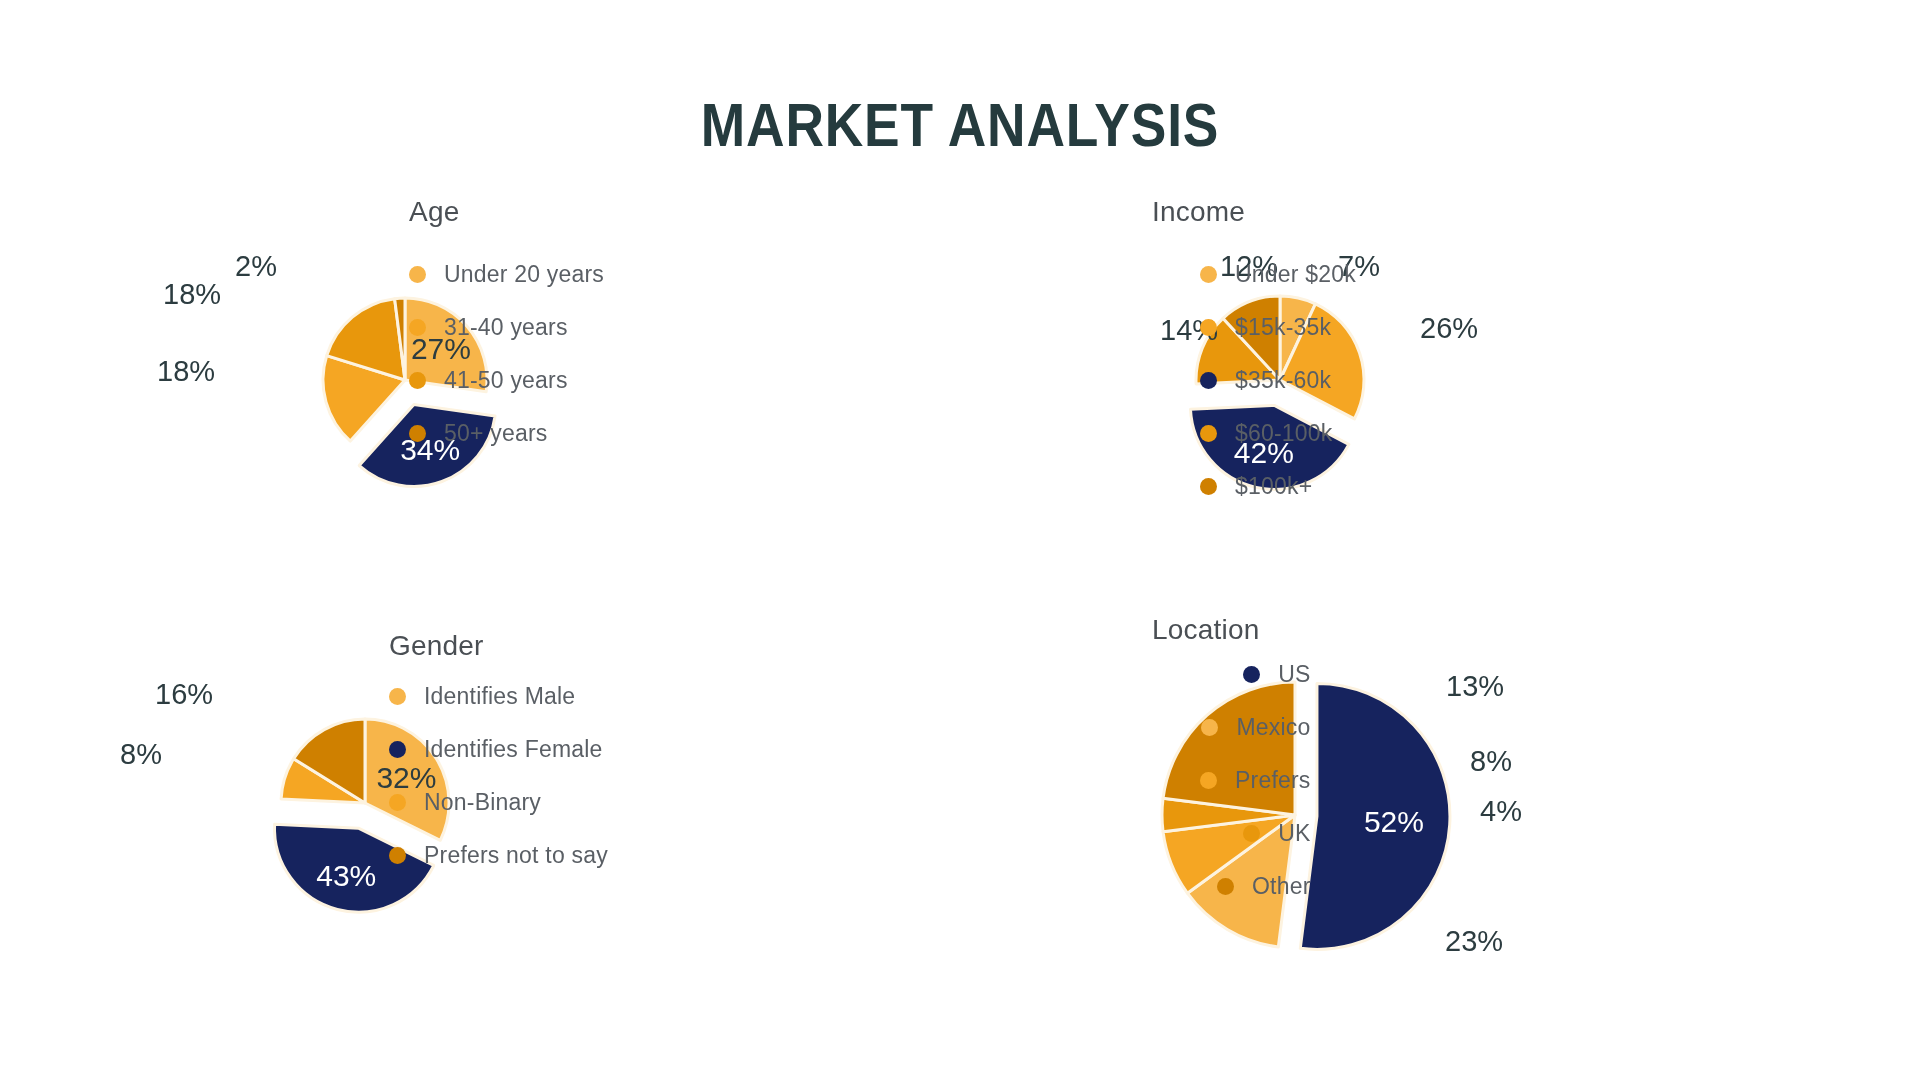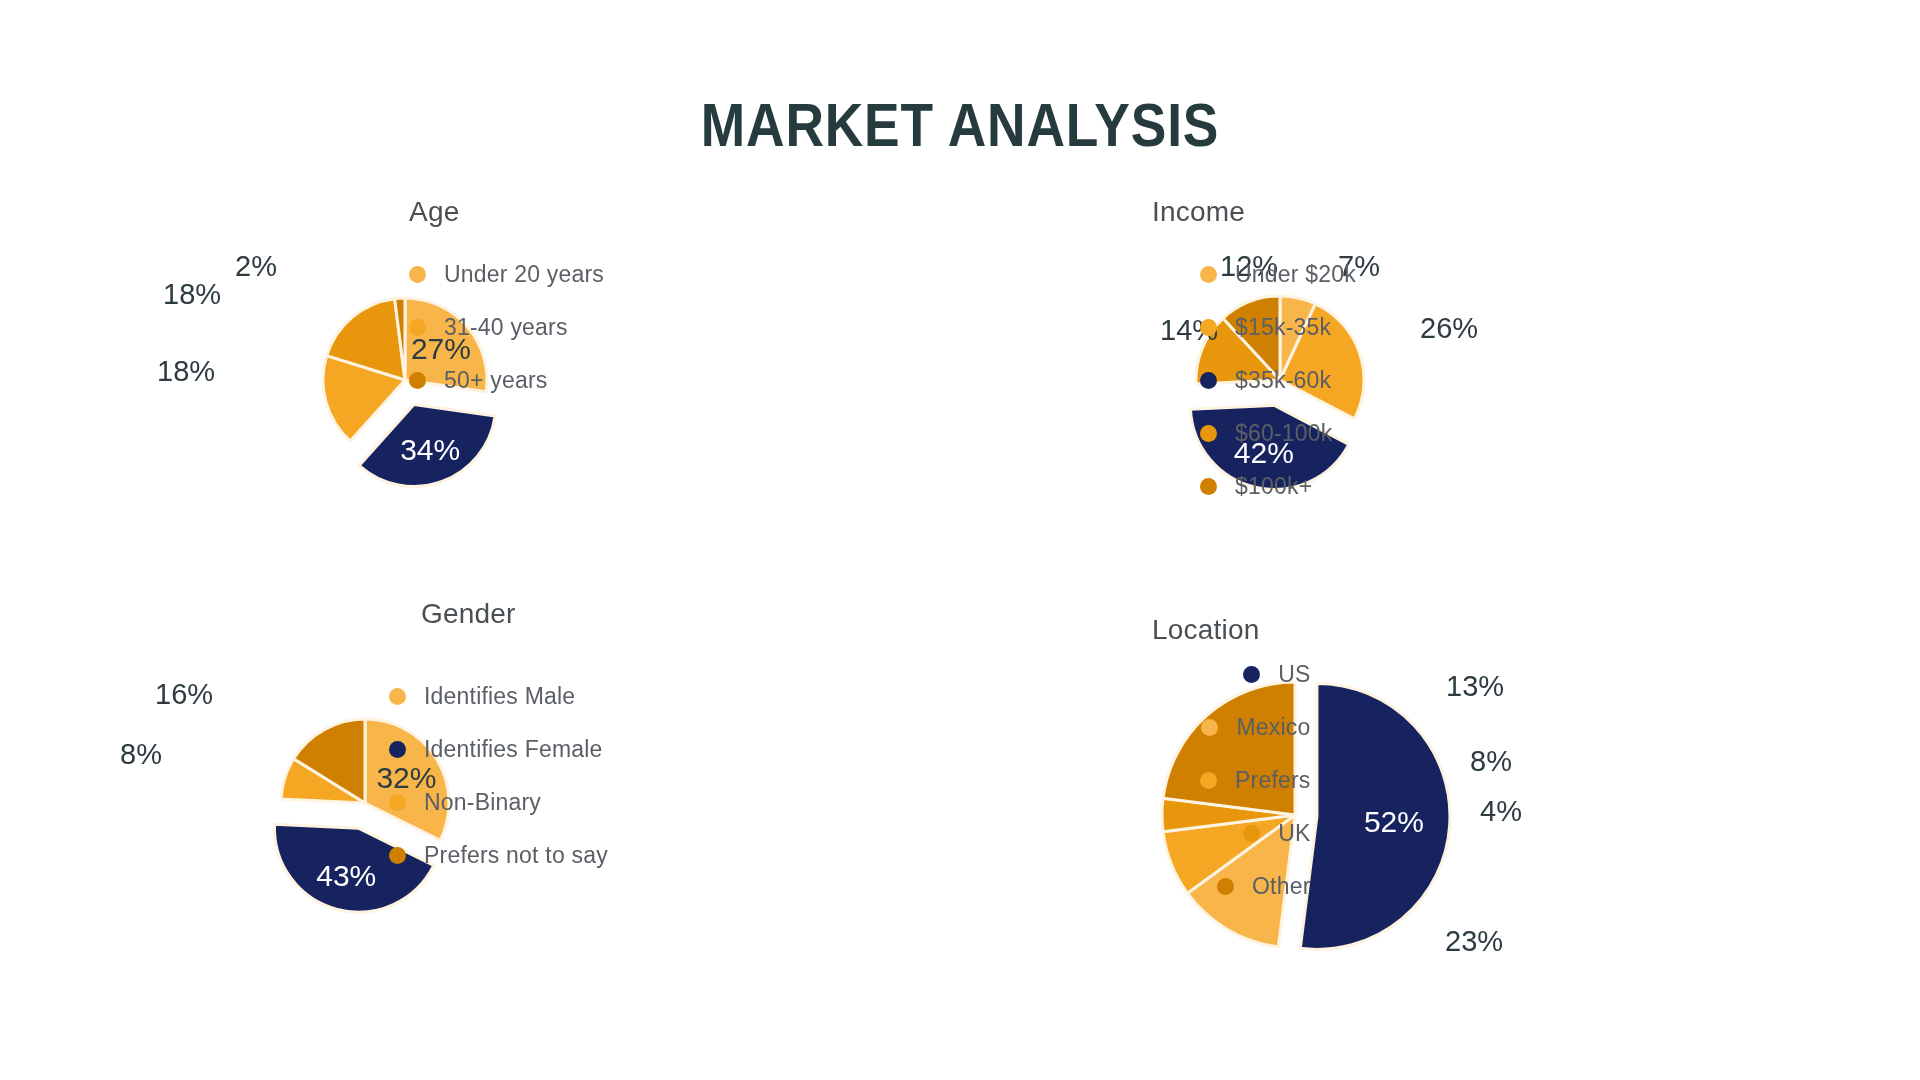--- a/index.html
+++ b/index.html
@@ -102,21 +102,21 @@
   #panel-age .panel-title   { left: 409px; top: 26px; }
   #panel-age .pie-wrap      { left: 195px; top: 60px; }
   #panel-age .legend        { left: 409px; top: 78px; }
 
   
   #panel-income .panel-title { left: 192px; top: 26px; }
   #panel-income .pie-wrap    { left: -40px;  top: 60px; }
   #panel-income .legend      { left: 240px; top: 78px; }
 
   
-  #panel-gender .panel-title { left: 389px; top: 8px; margin-left: 32px; }
+  #panel-gender .panel-title { left: 389px; top: 40px; }
   #panel-gender .pie-wrap    { left: 170px; top: 58px; }
   #panel-gender .legend      { left: 389px; top: 80px; }
 
   
   #panel-location .panel-title { left: 192px; top: 24px; }
   #panel-location .pie-wrap    { left: -70px; top: 40px; }
   #panel-location .legend      { left: 240px; top: 58px; align-items: flex-end; }
 </style>
 </head>
 <body>
@@ -139,20 +139,24 @@
     <div class="legend">
         <div class="legend-item">
           <span class="legend-dot" style="background: rgb(247, 181, 74);"></span>
           <span class="legend-label">Under 20 years</span>
         </div>
         <div class="legend-item">
           <span class="legend-dot" style="background: rgb(245, 166, 35);"></span>
           <span class="legend-label">31-40 years</span>
         </div>
         <div class="legend-item">
+          <span class="legend-dot" style="background: rgb(232, 151, 12);"></span>
+          <span class="legend-label">41-50 years</span>
+        </div>
+        <div class="legend-item">
           <span class="legend-dot" style="background: rgb(207, 128, 0);"></span>
           <span class="legend-label">50+ years</span>
         </div>
       </div>
   </div>
 
   <div class="panel" id="panel-income">
     <div class="panel-title">Income</div>
     <div class="pie-wrap"><svg width="620" height="320" viewBox="0 0 620 320">
           <path d="M 360 150 L 360 66 A 84 84 0 0 1 395.43414269321323 73.8395015011259 Z" fill="#f7b54a" stroke="#fdf3e0" stroke-width="3" stroke-linejoin="round"></path>

